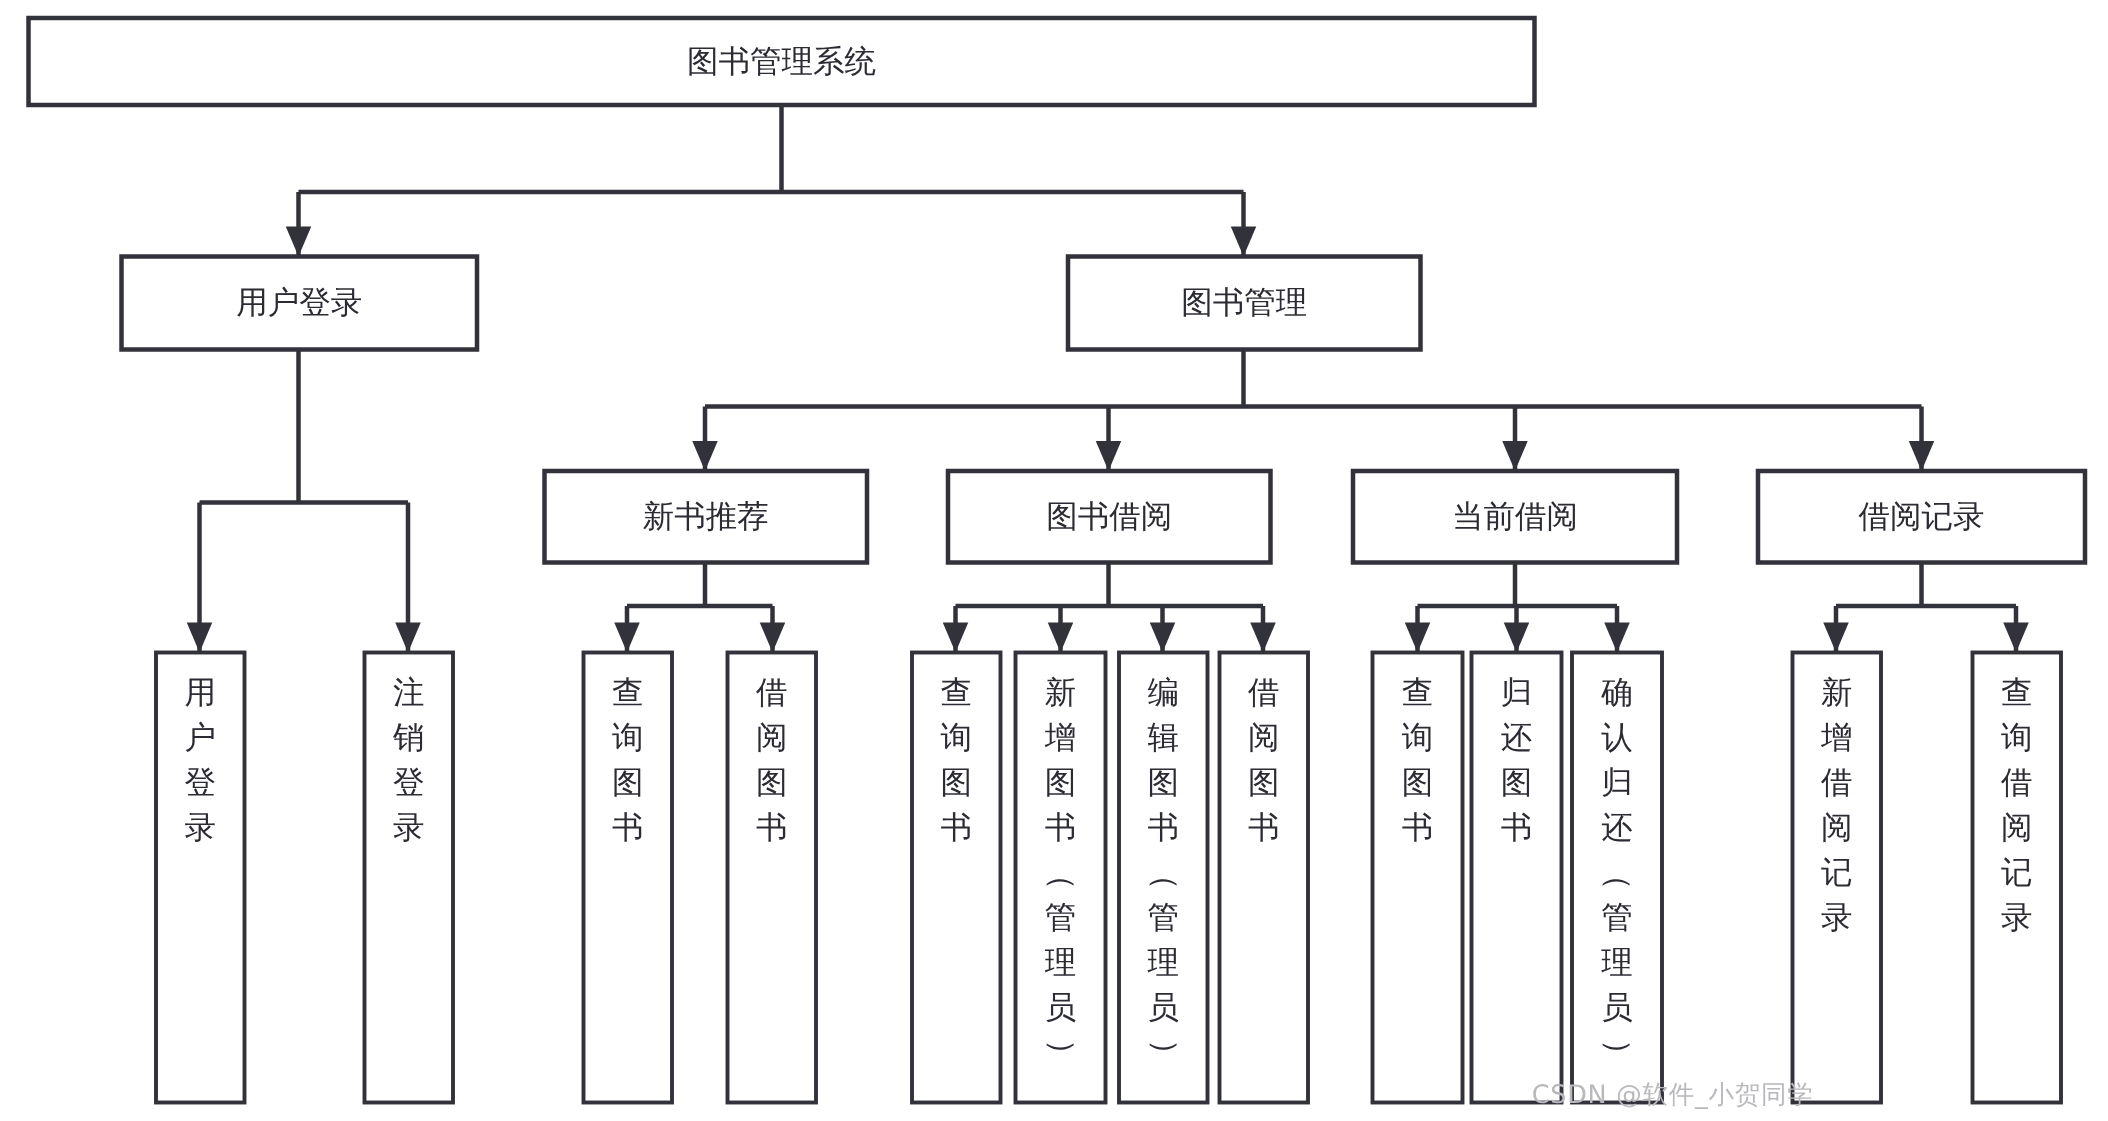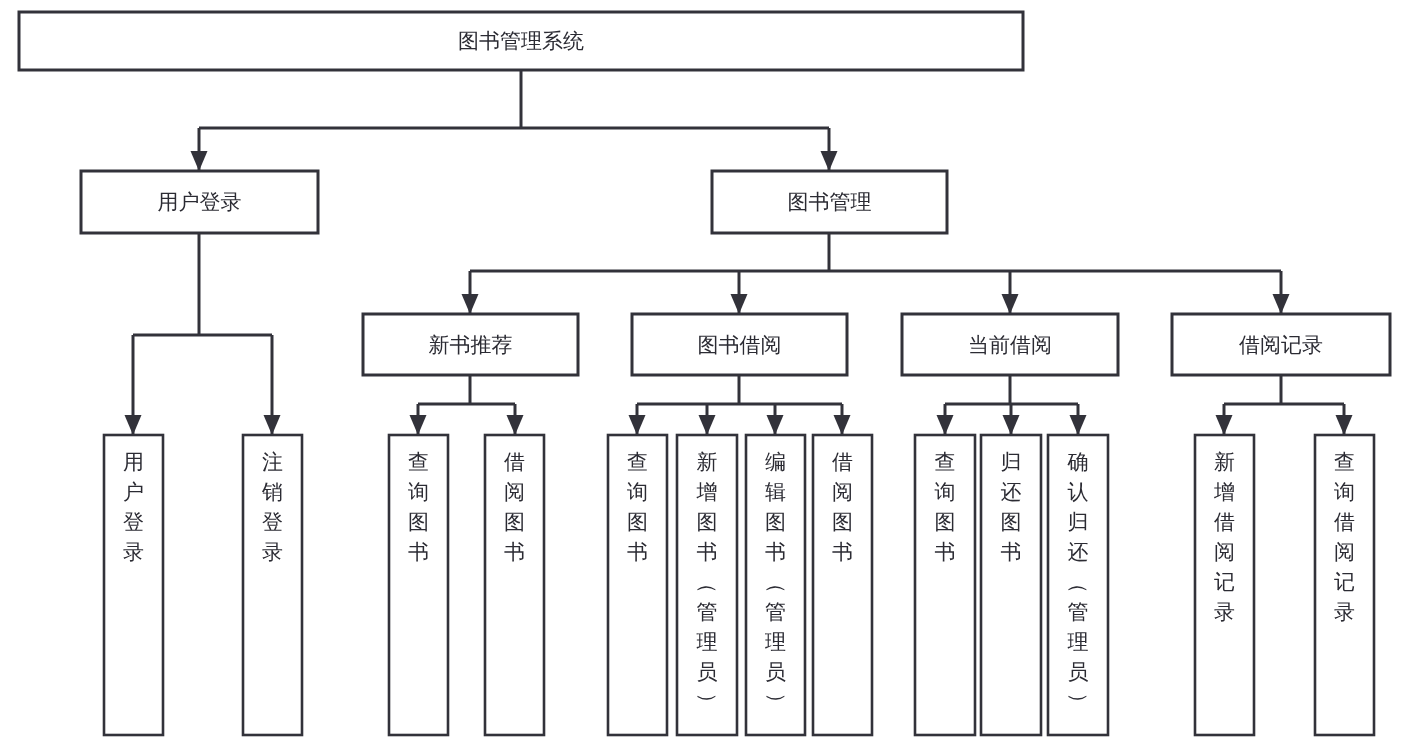--- a/index.html
+++ b/index.html
@@ -275,13 +275,14 @@
           <rect x="1315" y="435" width="59" height="300" class="node-box thin"></rect>
           <text x="1344.5" y="463" class="node-label vertical">查</text>
           <text x="1344.5" y="493" class="node-label vertical">询</text>
           <text x="1344.5" y="523" class="node-label vertical">借</text>
           <text x="1344.5" y="553" class="node-label vertical">阅</text>
           <text x="1344.5" y="583" class="node-label vertical">记</text>
           <text x="1344.5" y="613" class="node-label vertical">录</text>
         </g>
       </g>
   </svg>
+  <div class="watermark-text">CSDN @软件_小贺同学</div>
 </div>
 
 </body></html>

